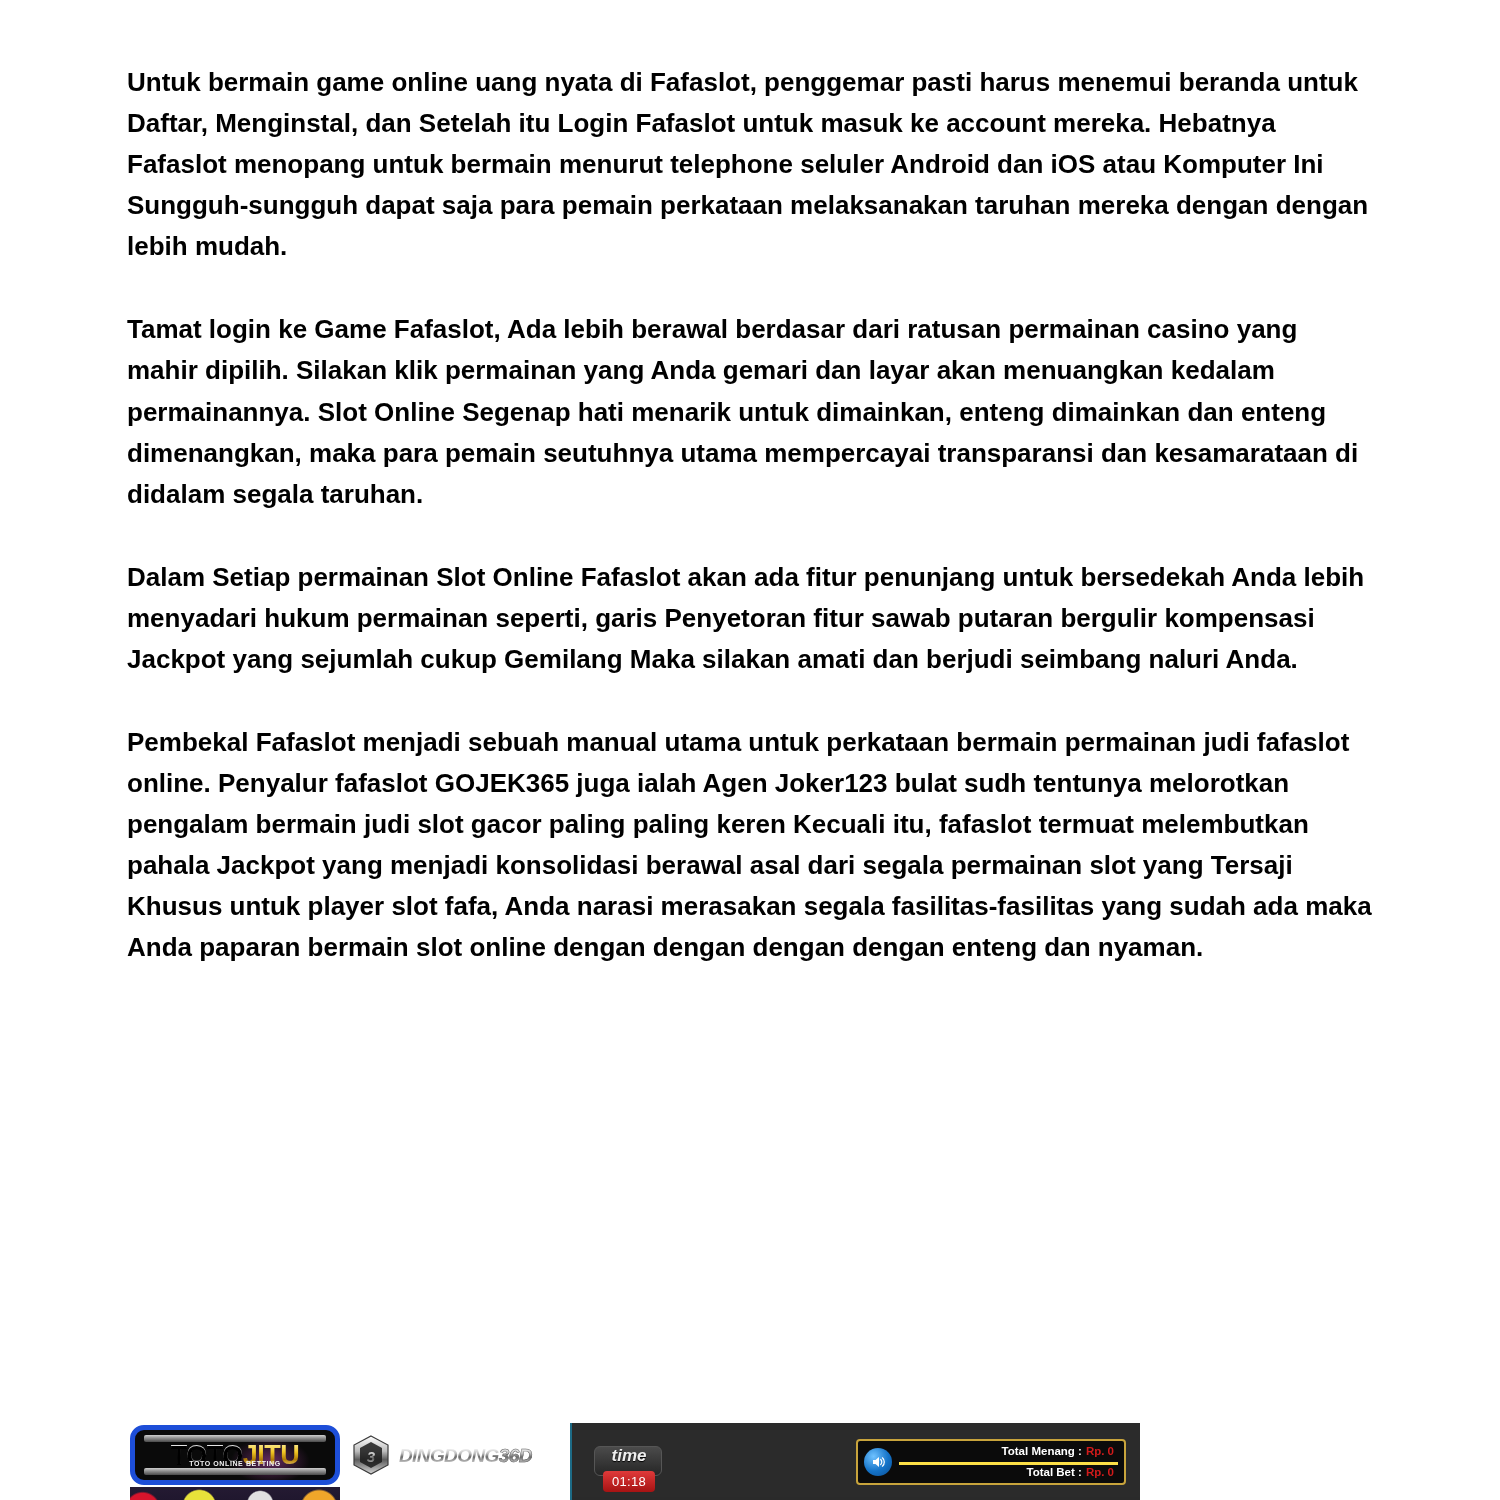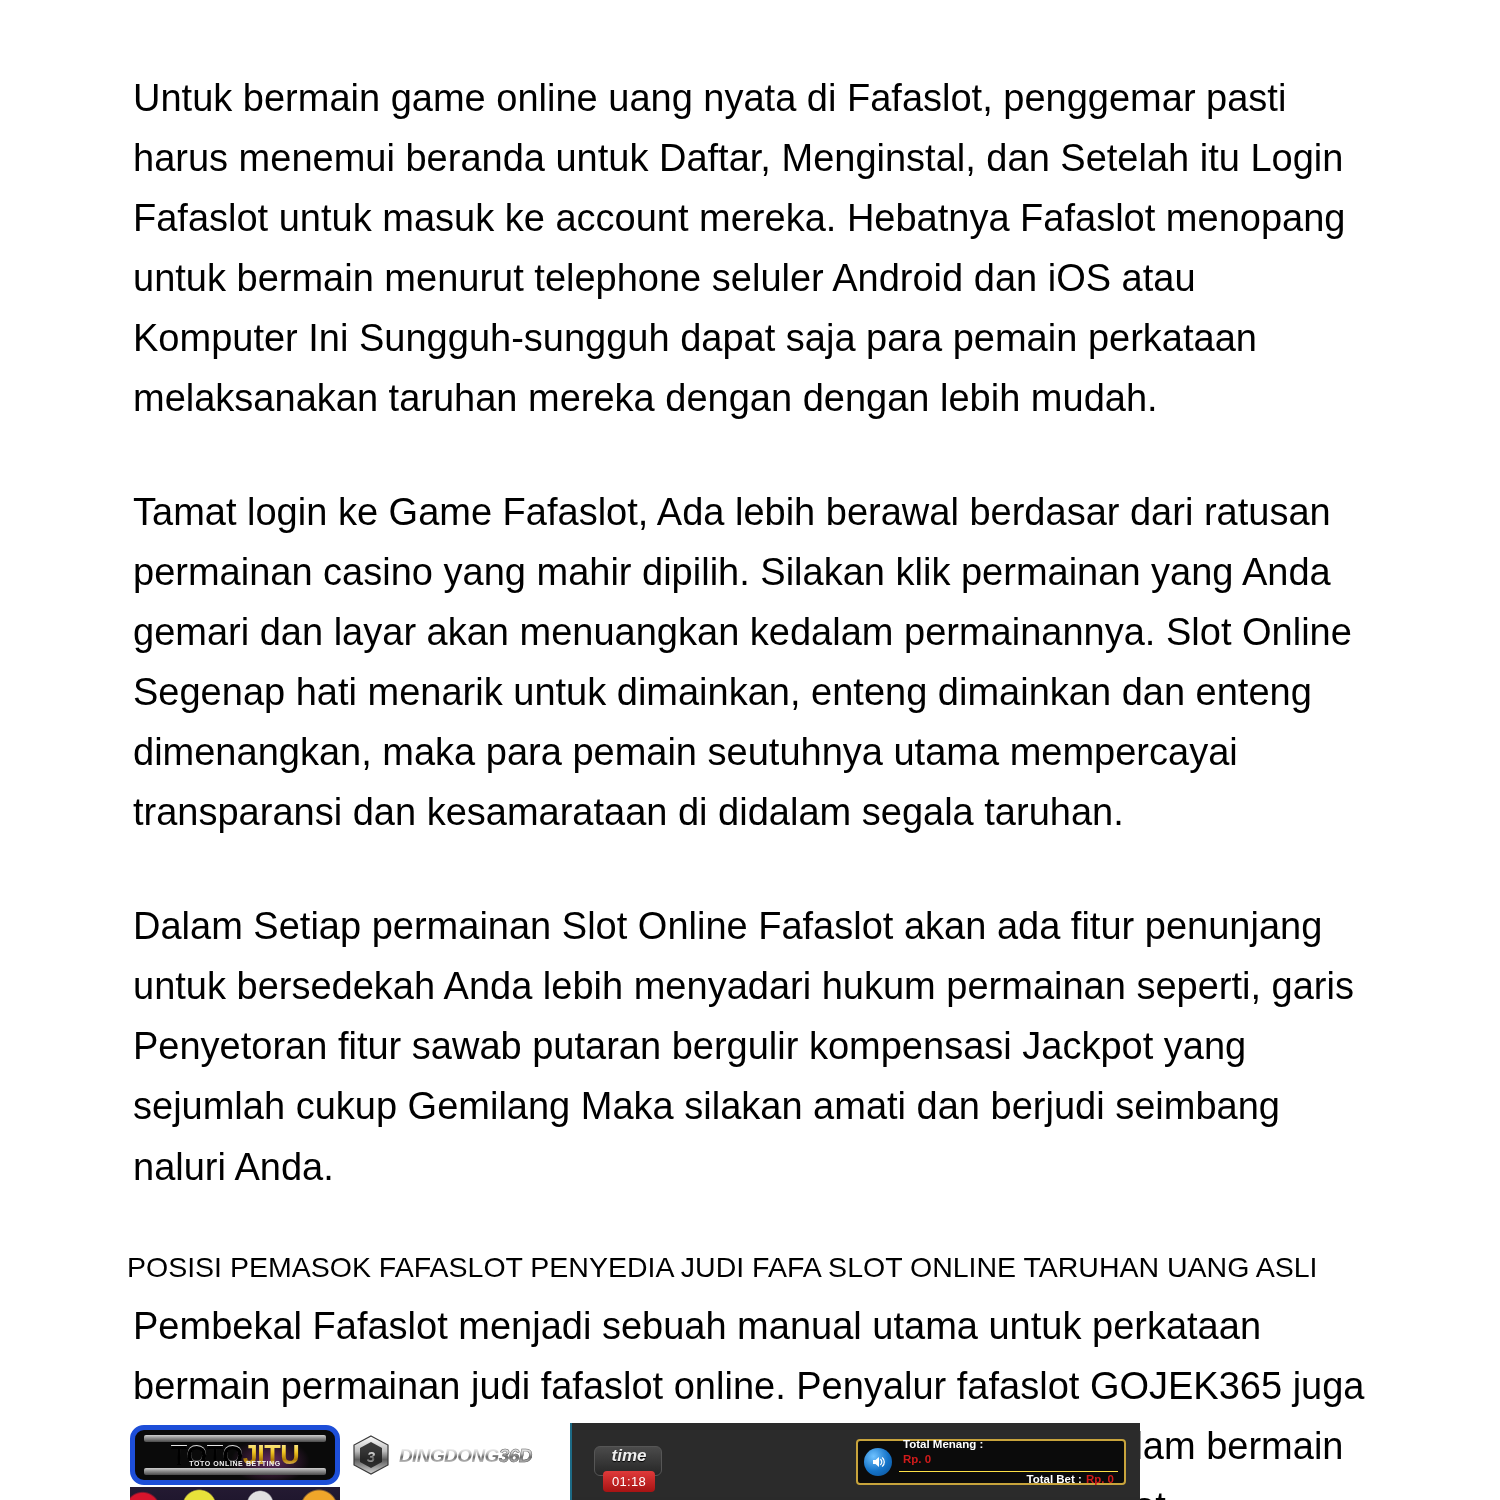--- a/index.html
+++ b/index.html
@@ -29,24 +29,24 @@
     font-weight: 400;
     line-height: 1.22;
     letter-spacing: 0.1px;
     margin: 0;
     padding-top: 63px;
     color: #000;
     max-width: 1130px;
   }
 
   .body-para {
-    font-size: 38px;
-    font-weight: 400;
+    font-size: 26px;
+    font-weight: 700;
     line-height: 1.58;
-    margin: 6px;
+    margin: 0;
     color: #000;
     max-width: 1250px;
   }
 
   .gap-1 { height: 62px; }
   .gap-2 { height: 42px; }
 
   .section-block {
     max-width: 1250px;
   }
@@ -282,21 +282,21 @@
     display: flex;
     justify-content: flex-end;
     align-items: baseline;
     gap: 4px;
     font-size: 11.5px;
     font-weight: 700;
     line-height: 1;
     padding: 3px 4px;
     white-space: nowrap;
   }
-  .total-row.first { border-bottom: 1px solid #fde047; padding-bottom: 5px; flex-direction: column; }
+  .total-row.first { border-bottom: 3px solid #fde047; padding-bottom: 5px; }
   .total-row.second { padding-top: 2px; }
   .tl-label { color: #ffffff; }
   .tl-val { color: #d11b1b; }
 </style>
 </head>
 <body>
 
 <div class="page">
 
 
@@ -308,21 +308,20 @@
 
   <p class="body-para">Tamat login ke Game Fafaslot, Ada lebih berawal berdasar dari ratusan permainan casino yang mahir dipilih. Silakan klik permainan yang Anda gemari dan layar akan menuangkan kedalam permainannya. Slot Online Segenap hati menarik untuk dimainkan, enteng dimainkan dan enteng dimenangkan, maka para pemain seutuhnya utama mempercayai transparansi dan kesamarataan di didalam segala taruhan.</p>
 
   <div class="gap-2"></div>
 
   <p class="body-para">Dalam Setiap permainan Slot Online Fafaslot akan ada fitur penunjang untuk bersedekah Anda lebih menyadari hukum permainan seperti, garis Penyetoran fitur sawab putaran bergulir kompensasi Jackpot yang sejumlah cukup Gemilang Maka silakan amati dan berjudi seimbang naluri Anda.</p>
 
   <div class="gap-2"></div>
 
   <div class="section-block">
-    <p class="section-heading">POSISI PEMASOK FAFASLOT PENYEDIA JUDI FAFA SLOT ONLINE TARUHAN UANG ASLI</p>
     <p class="body-para">Pembekal Fafaslot menjadi sebuah manual utama untuk perkataan bermain permainan judi fafaslot online. Penyalur fafaslot GOJEK365 juga ialah Agen Joker123 bulat sudh tentunya melorotkan pengalam bermain judi slot gacor paling paling keren Kecuali itu, fafaslot termuat melembutkan pahala Jackpot yang menjadi konsolidasi berawal asal dari segala permainan slot yang Tersaji Khusus untuk player slot fafa, Anda narasi merasakan segala fasilitas-fasilitas yang sudah ada maka Anda paparan bermain slot online dengan dengan dengan dengan enteng dan nyaman.</p>
   </div>
 
   <div class="shot">
 
     <div class="shot-left">
 
       <div class="logo-totojitu">
         <div class="tj-bar top"></div>
         <div class="tj-glow"></div>

